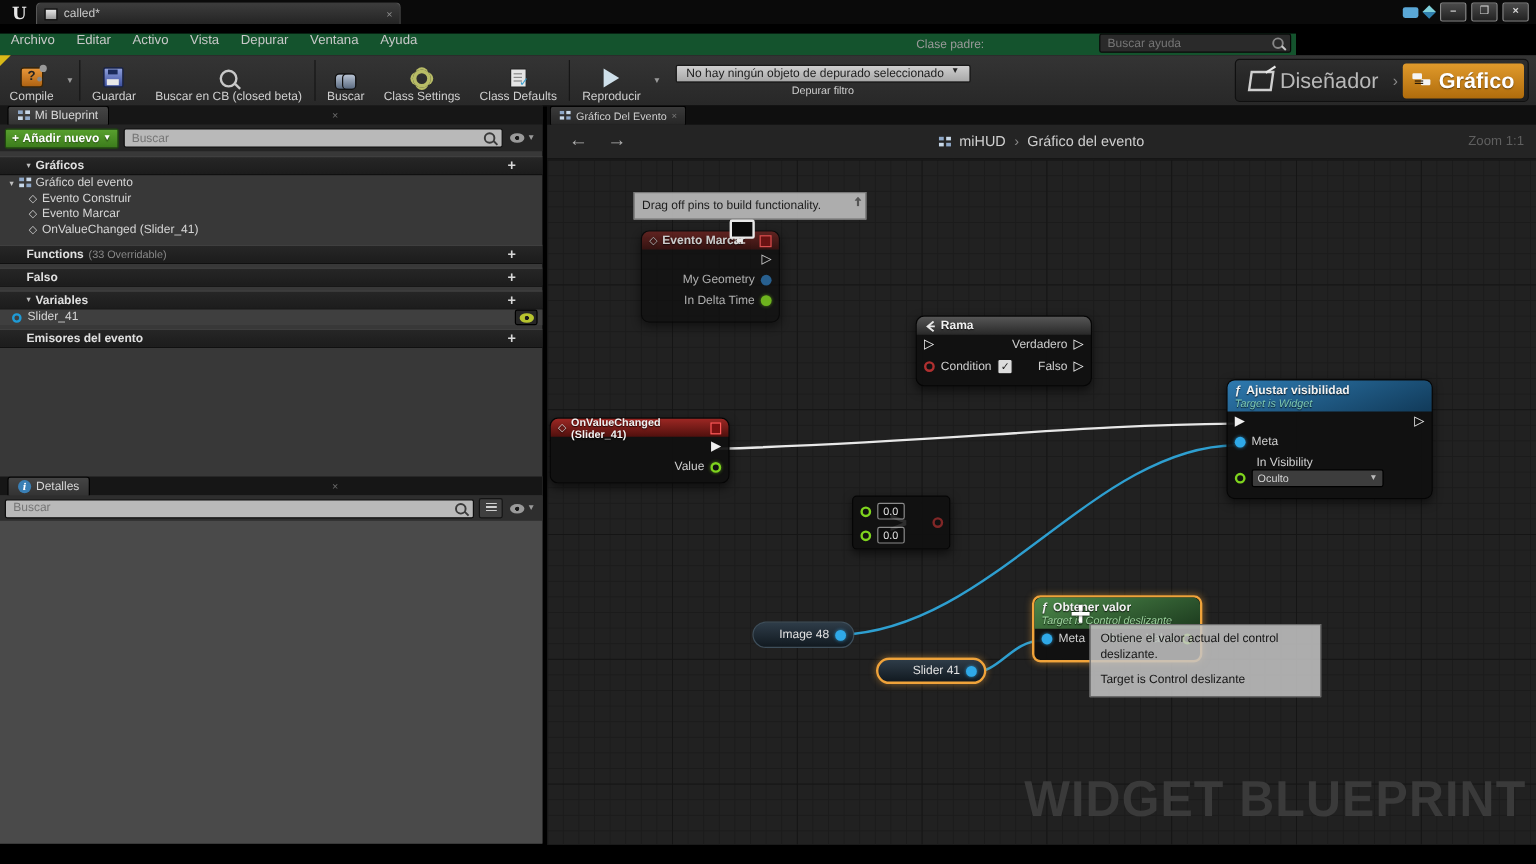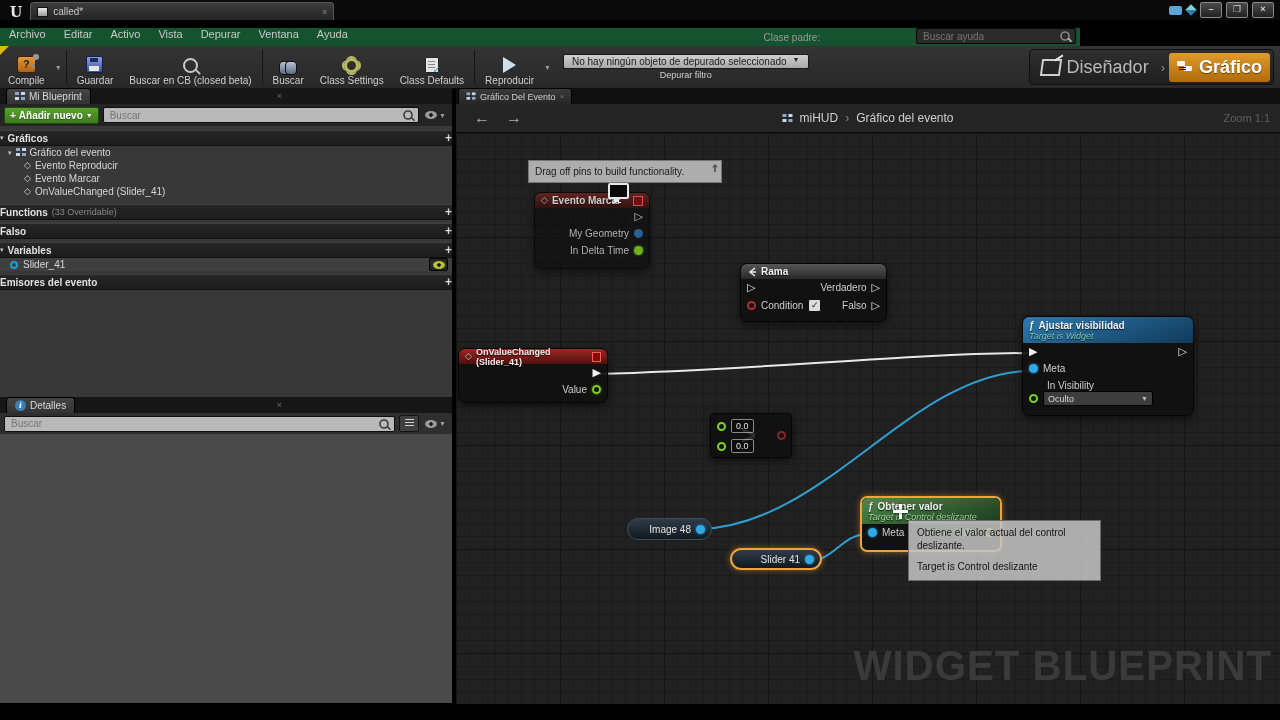--- a/index.html
+++ b/index.html
@@ -82,21 +82,21 @@
   .bp-toolbar{height:22px;background:#242424;display:flex;align-items:center;gap:4px;padding:0 4px;}
   .addnew{height:15px;background:linear-gradient(#58a02e,#3c7c1c);border:1px solid #1f4a0e;border-radius:2px;color:#fff;
           font-size:10px;font-weight:bold;display:flex;align-items:center;gap:3px;padding:0 5px;text-shadow:0 1px 1px rgba(0,0,0,.4);}
   .searchbox{flex:1;height:14px;background:#b9b9b9;border:1px solid #0e0e0e;border-radius:2px;display:flex;align-items:center;padding:0 4px;}
   .searchbox input{flex:1;background:transparent;border:none;outline:none;font-size:10px;color:#3a3a3a;font-family:inherit;}
   .eyewrap{display:flex;align-items:center;gap:2px;padding:0 2px;}
   .eye{width:12px;height:8px;border-radius:50%;background:radial-gradient(circle at 50% 50%,#1a1a1a 1.5px,#9a9a9a 2px);}
   .eye.green{background:radial-gradient(circle at 50% 50%,#1a1a1a 1.5px,#b7c42e 2px);}
   .ddc{font-size:7px;color:#9a9a9a;}
   .sect{height:14px;background:linear-gradient(#262626,#1c1c1c);border-top:1px solid #3f3f3f;border-bottom:1px solid #101010;
-        display:flex;align-items:center;padding:0 0;font-size:10px;font-weight:bold;color:#e0e0e0;gap:4px;}
+        display:flex;align-items:center;padding:0 22px;font-size:10px;font-weight:bold;color:#e0e0e0;gap:4px;}
   .sect .note{font-weight:normal;color:#8a8a8a;font-size:9px;}
   .sect .plus{margin-left:auto;color:#d8d8d8;font-size:12px;font-weight:bold;}
   .tri{font-size:7px;color:#c0c0c0;}
   .trow{height:13px;display:flex;align-items:center;gap:4px;font-size:10px;color:#d6d6d6;padding-left:8px;}
   .trow.indent{padding-left:24px;}
   .diamond{color:#d0d0d0;font-size:9px;line-height:1;}
   .gicon{width:10px;height:9px;position:relative;flex:0 0 10px;}
   .gicon::before{content:'';position:absolute;left:0;top:0;width:4px;height:3px;background:#8fa8c8;box-shadow:6px 0 0 #c8d8e8,0 5px 0 #c8d8e8,6px 5px 0 #8fa8c8;}
   .varring{width:8px;height:8px;border:2px solid #1f9bd6;border-radius:50%;box-sizing:border-box;flex:0 0 8px;}
   .vrow{height:13px;display:flex;align-items:center;gap:5px;font-size:10px;color:#d6d6d6;padding:0 4px 0 10px;background:#3f3f3f;}
@@ -293,21 +293,21 @@
       <span>Gráficos</span>
       <span class="plus">+</span>
     </div>
     <div class="trow">
       <span class="tri">▾</span>
       <span class="gicon"></span>
       <span>Gráfico del evento</span>
     </div>
     <div class="trow indent">
       <span class="diamond">◇</span>
-      <span>Evento Reproducir</span>
+      <span>Evento Construir</span>
     </div>
     <div class="trow indent">
       <span class="diamond">◇</span>
       <span>Evento Marcar</span>
     </div>
     <div class="trow indent">
       <span class="diamond">◇</span>
       <span>OnValueChanged (Slider_41)</span>
     </div>
 
@@ -410,21 +410,21 @@
             <span class="pin p-dimblue"></span>
           </div>
         <div class="nrow">
             <span class="spacer"></span>
             <span>In Delta Time</span>
             <span class="pin p-green-f"></span>
           </div>
       </div>
       <div class="monitor" style="left:152px;top:50px;"></div>
 
-      <div class="node" style="left:284px;top:130px;width:145px;height:57px;">
+      <div class="node" style="left:307px;top:130px;width:145px;height:57px;">
         <div class="node-hd hd-gray">
           <svg width="10" height="10" viewBox="0 0 10 10">
               <path d="M8 1 L3 5 L8 9 M3 5 L9 5" stroke="#e8e8e8" stroke-width="1.6" fill="none"></path>
             </svg>
           <span>Rama</span>
         </div>
         <div class="nrow">
           <span class="exec">▷</span>
           <span class="spacer"></span>
           <span>Verdadero</span>

